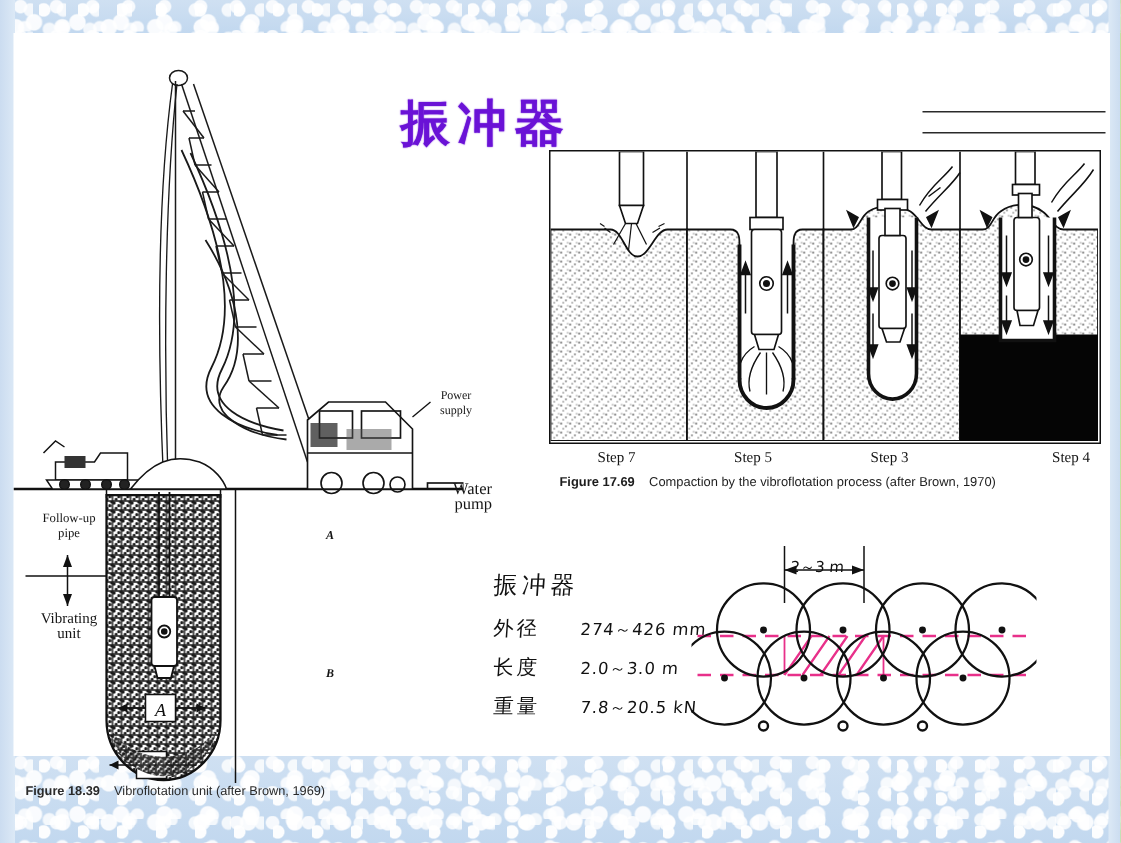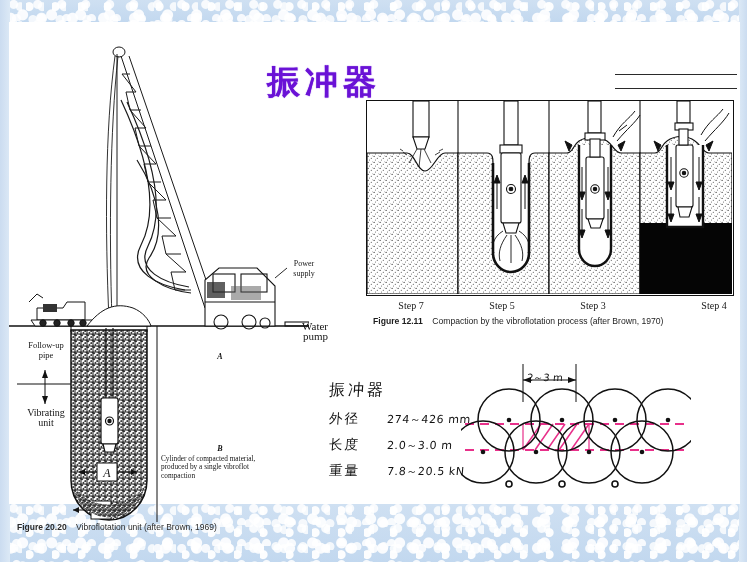--- a/index.html
+++ b/index.html
@@ -265,26 +265,25 @@
       <div class="lbl" id="lbl-water">
         Water<br>pump
       </div>
 
       <div id="blockA">
         <span class="blk-letter">A</span>
       </div>
 
       <div id="blockB">
         <span class="blk-letter">B</span>
-        <span>Cylinder of compacted material, produced by a single vibroflot compaction</span>
       </div>
     </div>
 
     <div id="cap1">
-      <b>Figure 20.20</b>
+      <b>Figure 18.39</b>
       &nbsp;&nbsp;
       <span>Vibroflotation unit (after Brown, 1969)</span>
     </div>
 
     <div id="fig2">
       <svg width="365" height="193" viewBox="0 0 365 193">
         <defs>
           <pattern id="sand" width="6" height="6" patternUnits="userSpaceOnUse">
             <rect width="6" height="6" fill="#ffffff"></rect>
             <circle cx="1.1" cy="1.4" r=".62" fill="#3a3a3a"></circle>
@@ -420,21 +419,21 @@
         </g>
       </svg>
     </div>
 
     <div class="steplabel" style="left:357px;">Step 7</div>
     <div class="steplabel" style="left:448px;">Step 5</div>
     <div class="steplabel" style="left:539px;">Step 3</div>
     <div class="steplabel" style="left:660px;">Step 4</div>
 
     <div id="cap2">
-      <b>Figure 12.11</b>
+      <b>Figure 17.69</b>
       &nbsp;&nbsp;
       <span>Compaction by the vibroflotation process (after Brown, 1970)</span>
     </div>
 
     <div id="hand">
       <div class="hw-title">振冲器</div>
 
       <div class="hw-row">
         <span class="hw-key">外径</span>
         <span class="hw-val">274～426 mm</span>

